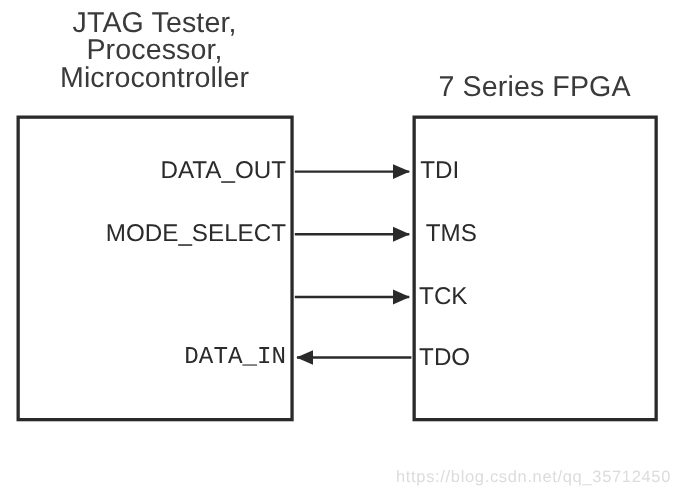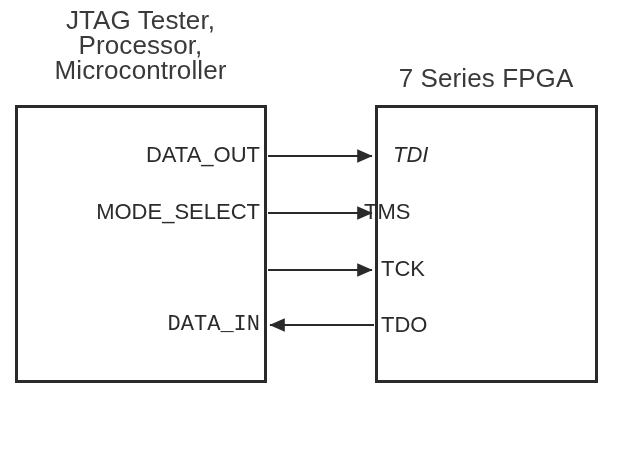--- a/index.html
+++ b/index.html
@@ -43,22 +43,22 @@
     line-height: 22px;
     color: #2b2b2b;
     white-space: nowrap;
   }
 
   #lbl-data-out    { left: 20px; top: 144px; width: 240px; text-align: right; }
   #lbl-mode-select { left: 20px; top: 201px; width: 240px; text-align: right; }
   #lbl-clock       { left: 20px; top: 258px; width: 240px; text-align: right; }
   #lbl-data-in     { left: 20px; top: 314px; width: 240px; text-align: right; font-family: Liberation Mono, monospace; }
 
-  #lbl-tdi { left: 393px; top: 144px; font-style: italic; }
-  #lbl-tms { left: 364px; top: 201px; }
+  #lbl-tdi { left: 382px; top: 144px; }
+  #lbl-tms { left: 387px; top: 201px; }
   #lbl-tck { left: 381px; top: 258px; }
   #lbl-tdo { left: 381px; top: 314px; }
 
   #wires { position: absolute; left: 0; top: 0; }
 
   #caption {
     position: absolute;
     left: 0;
     top: 405px;
     width: 560px;
@@ -121,15 +121,16 @@
     <line x1="268" y1="156" x2="372" y2="156" stroke="#2a2a2a" stroke-width="2.2" marker-end="url(#arrow-right)"></line>
 
     <line x1="268" y1="213" x2="372" y2="213" stroke="#2a2a2a" stroke-width="2.2" marker-end="url(#arrow-right)"></line>
 
     <line x1="268" y1="270" x2="372" y2="270" stroke="#2a2a2a" stroke-width="2.2" marker-end="url(#arrow-right)"></line>
 
     <line x1="374" y1="325" x2="270" y2="325" stroke="#2a2a2a" stroke-width="2.2" marker-end="url(#arrow-left)"></line>
   </svg>
 
 
+  <div class="wm" id="wm-url">https://blog.csdn.net/qq_35712450</div>
 
 
 </div>
 
 </body></html>

